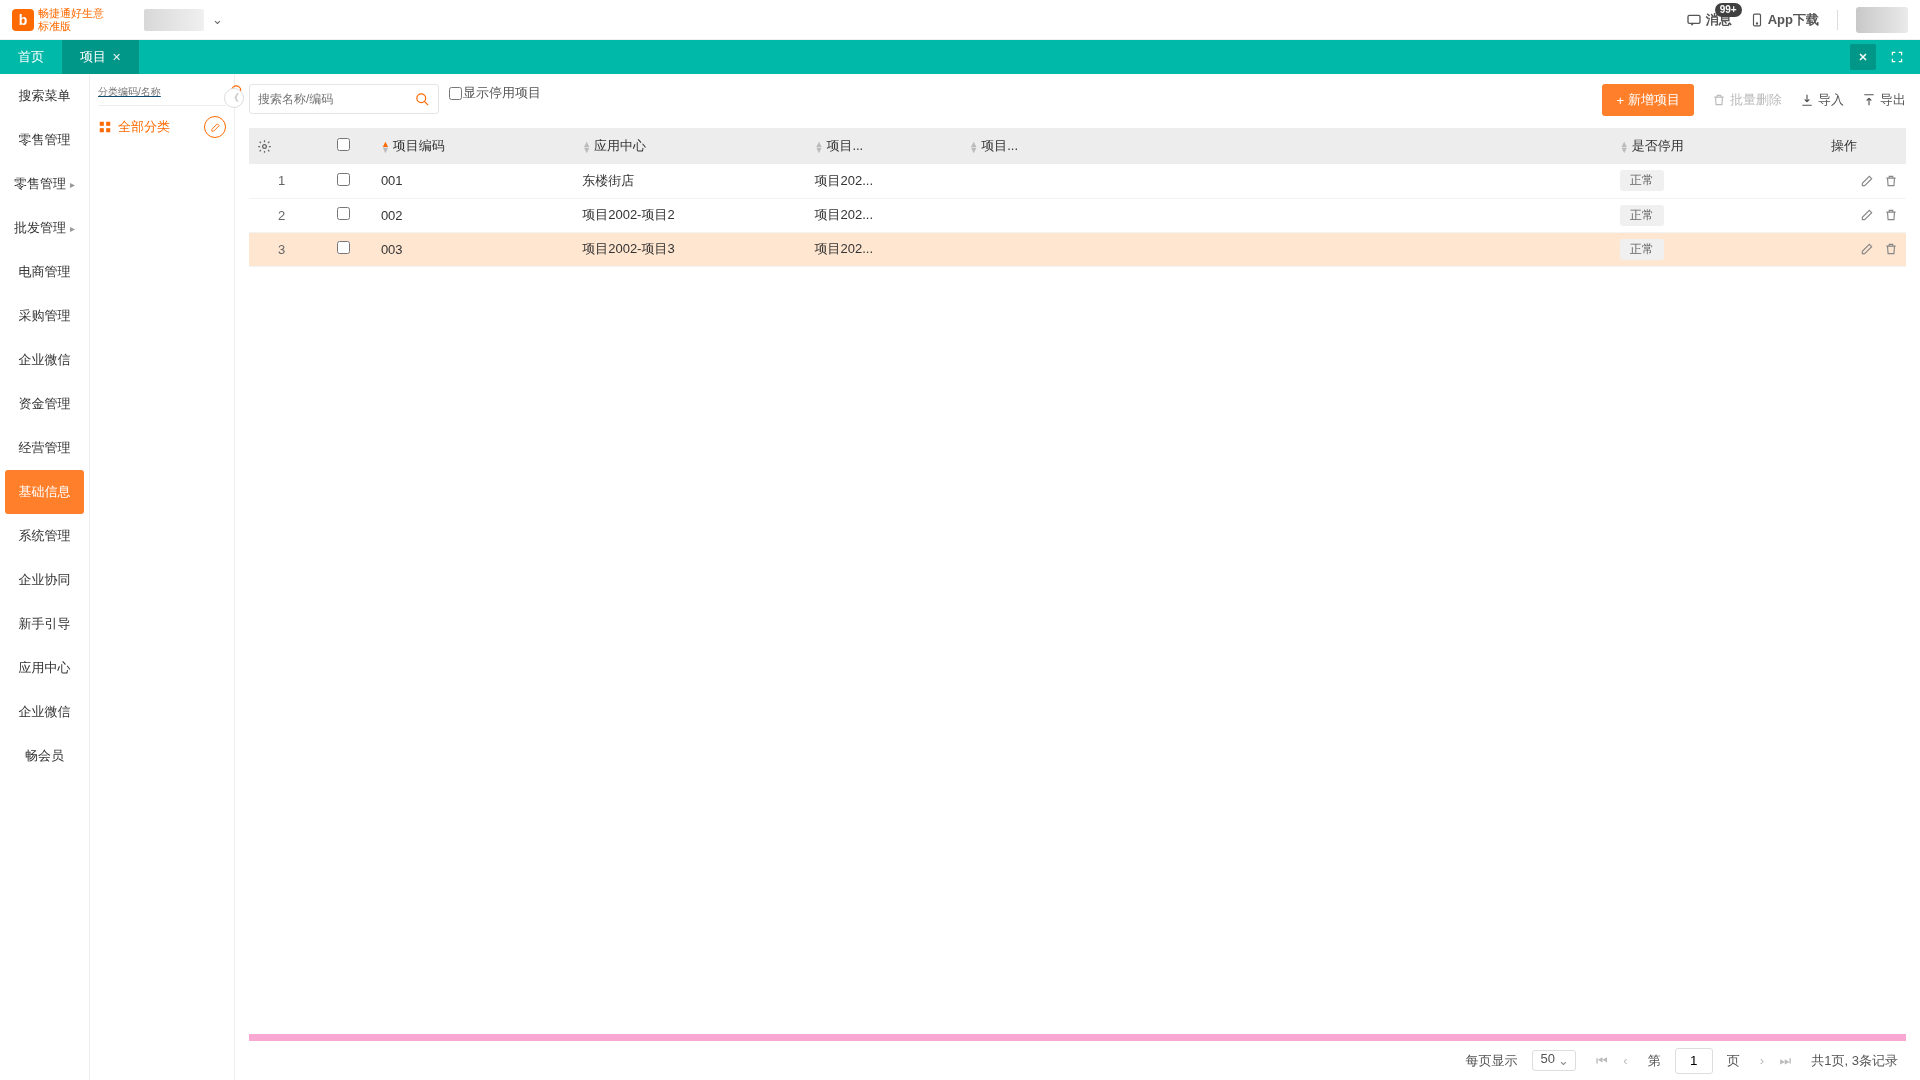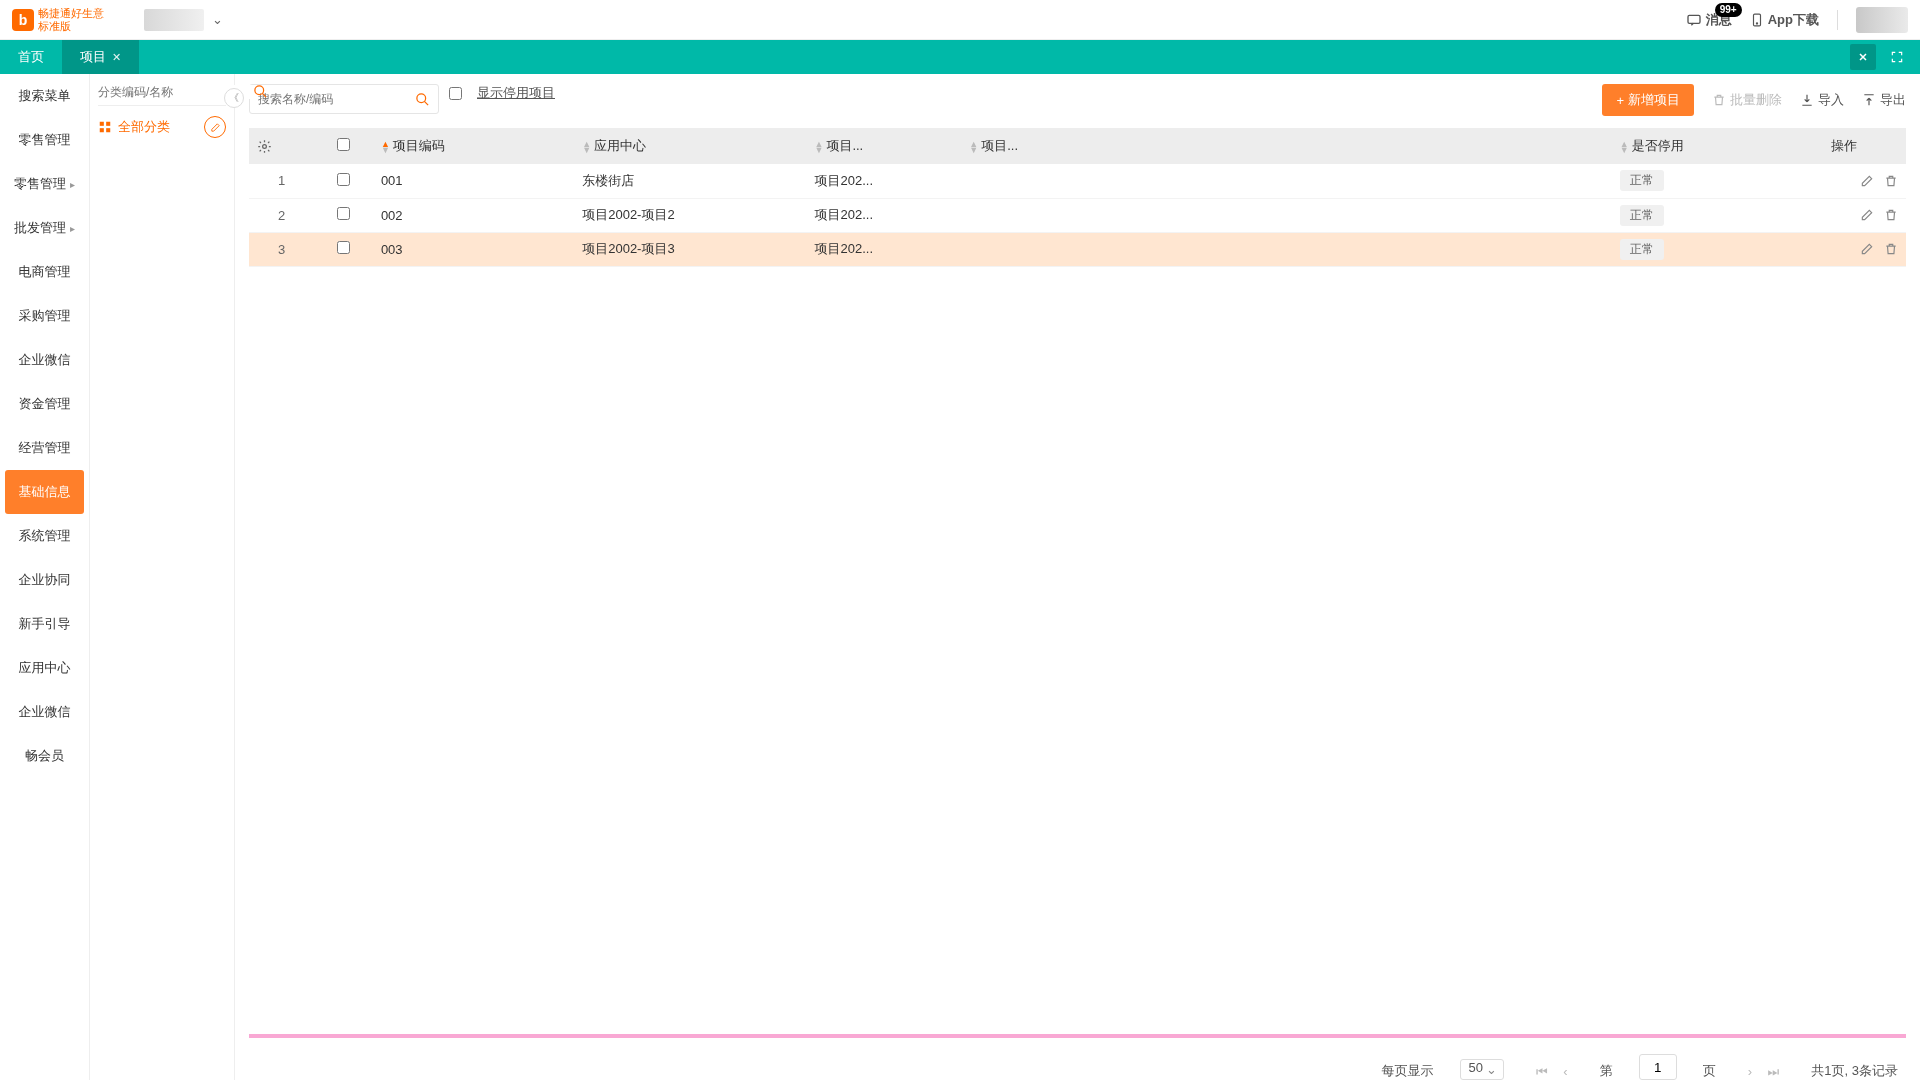--- a/index.html
+++ b/index.html
@@ -7,21 +7,21 @@
 
 
 .top-header { height: 40px; display: flex; align-items: center; padding: 0 12px; border-bottom: 1px solid #eee; }
 .brand { display: flex; align-items: center; gap: 4px; }
 .brand-logo { width: 22px; height: 22px; background: #ff6a00; border-radius: 4px; display: inline-flex; align-items: center; justify-content: center; color:#fff; font-weight:bold; font-size:14px;}
 .brand-text { font-size: 11px; color: #ff6a00; line-height: 1.1; }
 .company-sel { margin-left: 40px; display:flex; align-items:center; gap:8px; color:#666; cursor:pointer;}
 .company-img { width:60px; height:22px; background:linear-gradient(90deg,#d8d8d8,#f0f0f0); border-radius:2px;}
 .top-right { margin-left:auto; display:flex; align-items:center; gap:18px; color:#555;font-weight:bold;}
 .top-action { display:flex; align-items:center; gap:4px; cursor:pointer; position:relative;}
-.badge { position:absolute; top:-8px; right:-10px; background:#000000; color:#fff; border-radius:8px; padding:0 5px; font-size:10px; line-height:14px;}
+.badge { position:absolute; top:-8px; right:-10px; background:#404040; color:#fff; border-radius:8px; padding:0 5px; font-size:10px; line-height:14px;}
 .avatar { width:52px; height:26px; background:linear-gradient(90deg,#c8c8c8,#eaeaea); border-radius:3px;}
 .divider-v { width:1px; height:20px; background:#ddd;}
 
 
 .tab-bar { height: 34px; background:#00b9a8; display:flex; align-items:stretch; color:#fff; position:relative;}
 .tab { padding:0 18px; display:flex; align-items:center; gap:6px; cursor:pointer; font-size:13px;}
 .tab.active { background:#009688;}
 .tab-close { font-size:11px; opacity:.9; cursor:pointer;}
 .tab-bar-right { margin-left:auto; display:flex; align-items:center; gap:8px; padding-right:10px;}
 .sq-btn { width:26px; height:26px; display:flex; align-items:center; justify-content:center; cursor:pointer; border-radius:2px;}
@@ -30,32 +30,32 @@
 
 .body-wrap { display:flex; height:calc(100vh - 74px);}
 .sidebar { width:90px; background:#fff; border-right:1px solid #eee; overflow:auto; flex-shrink:0;}
 .side-item { height:44px; display:flex; align-items:center; justify-content:center; gap:4px; cursor:pointer; color:#333; font-size:13px; position:relative;}
 .side-item.active { background:#ff7f2a; color:#fff; border-radius:3px; margin:0 5px;}
 .caret-r { font-size:10px; color:#999;}
 
 
 .cat-panel { width:145px; border-right:1px solid #eee; padding:10px 8px; position:relative; flex-shrink:0;}
 .cat-search { display:flex; align-items:center; border-bottom:1px solid #eee; padding-bottom:6px;}
-.cat-search input { border:none; outline:none; flex:1; font-size:12px; color:#0c4a6e;}
+.cat-search input { border:none; outline:none; flex:1; font-size:10px; color:#0c4a6e;text-decoration:underline;}
 .cat-head { display:flex; align-items:center; color:#ff6a00; margin:10px 0 8px; gap:6px;}
 .cat-head .edit { margin-left:auto; width:22px; height:22px; border:1px solid #ff6a00; border-radius:50%; display:flex; align-items:center; justify-content:center; cursor:pointer; color:#ff6a00;}
 .cat-item { padding:7px 4px 7px 16px; color:#555; cursor:pointer; font-size:12px;}
 .collapse-handle { position:absolute; top:14px; right:-10px; width:20px; height:20px; background:#fff; border:1px solid #ddd; border-radius:50%; display:flex; align-items:center; justify-content:center; cursor:pointer; font-size:10px; color:#888;}
 
 
 .main { flex:1; display:flex; flex-direction:column; padding:10px 14px 0 14px; min-width:0;}
 .toolbar { display:flex; align-items:flex-start; gap:10px; height:36px;}
 .search-box { display:flex; align-items:center; border:1px solid #e5e5e5; border-radius:3px; padding:0 8px; height:30px; width:190px;}
 .search-box input { border:none; outline:none; flex:1; font-size:12px;}
-.chk-wrap { display:flex; align-items:center; gap:15px; color:#555; cursor:pointer;text-decoration:underline;}
+.chk-wrap { display:flex; align-items:center; gap:1px; color:#555; cursor:pointer;}
 .toolbar-right { margin-left:auto; display:flex; align-items:center; gap:18px;}
 .btn-primary { background:#ff7f2a; color:#fff; border:none; padding:7px 14px; border-radius:3px; cursor:pointer; display:flex; align-items:center; gap:4px; font-size:13px;}
 .btn-text { display:flex; align-items:center; gap:4px; color:#555; cursor:pointer;}
 .btn-text.disabled { color:#bbb; cursor:not-allowed;}
 
 
 .tbl { margin-top:8px; flex:1; overflow:auto;}
 table { width:100%; border-collapse:collapse; table-layout:fixed;}
 thead th { background:#ededed; height:36px; text-align:left; padding:0 8px; font-weight:normal; color:#333; font-size:13px; white-space:nowrap; overflow:hidden;}
 tbody td { height:34px; padding:0 8px; border-bottom:1px solid #f3f3f3; color:#333; white-space:nowrap; overflow:hidden; text-overflow:ellipsis;}
@@ -64,21 +64,21 @@
 .sort-ic.active-up .up { color:#ff6a00;}
 .status-pill { display:inline-block; background:#f0f0f0; color:#666; padding:2px 10px; border-radius:3px; font-size:12px;}
 .row-actions { display:flex; gap:10px; justify-content:flex-end; color:#888;}
 .row-actions span { cursor:pointer;}
 .gear-th { text-align:center;}
 .idx-td { text-align:center; color:#666;}
 .chk-td { text-align:center;}
 input[type=checkbox]{ cursor:pointer;}
 
 
-.pager { border-top:4px solid #f9a8d4; height:46px; display:flex; align-items:flex-end; justify-content:flex-end; gap:26px; color:#555; padding-right:8px;}
+.pager { border-top:7px solid #f9a8d4; height:46px; display:flex; align-items:center; justify-content:flex-end; gap:14px; color:#555; padding-right:8px;}
 .select-box { border:1px solid #ddd; padding:0 20px 4px 8px; border-radius:3px; position:relative; cursor:pointer;}
 .select-box::after { content:"⌄"; position:absolute; right:6px; top:2px; color:#888;}
 .page-input { width:38px; height:26px; border:1px solid #ddd; text-align:center; border-radius:3px;}
 .page-nav span { color:#bbb; padding:0 6px; cursor:pointer;}
 
 svg { display:block;}
 </style>
 </head>
 <body>
 

